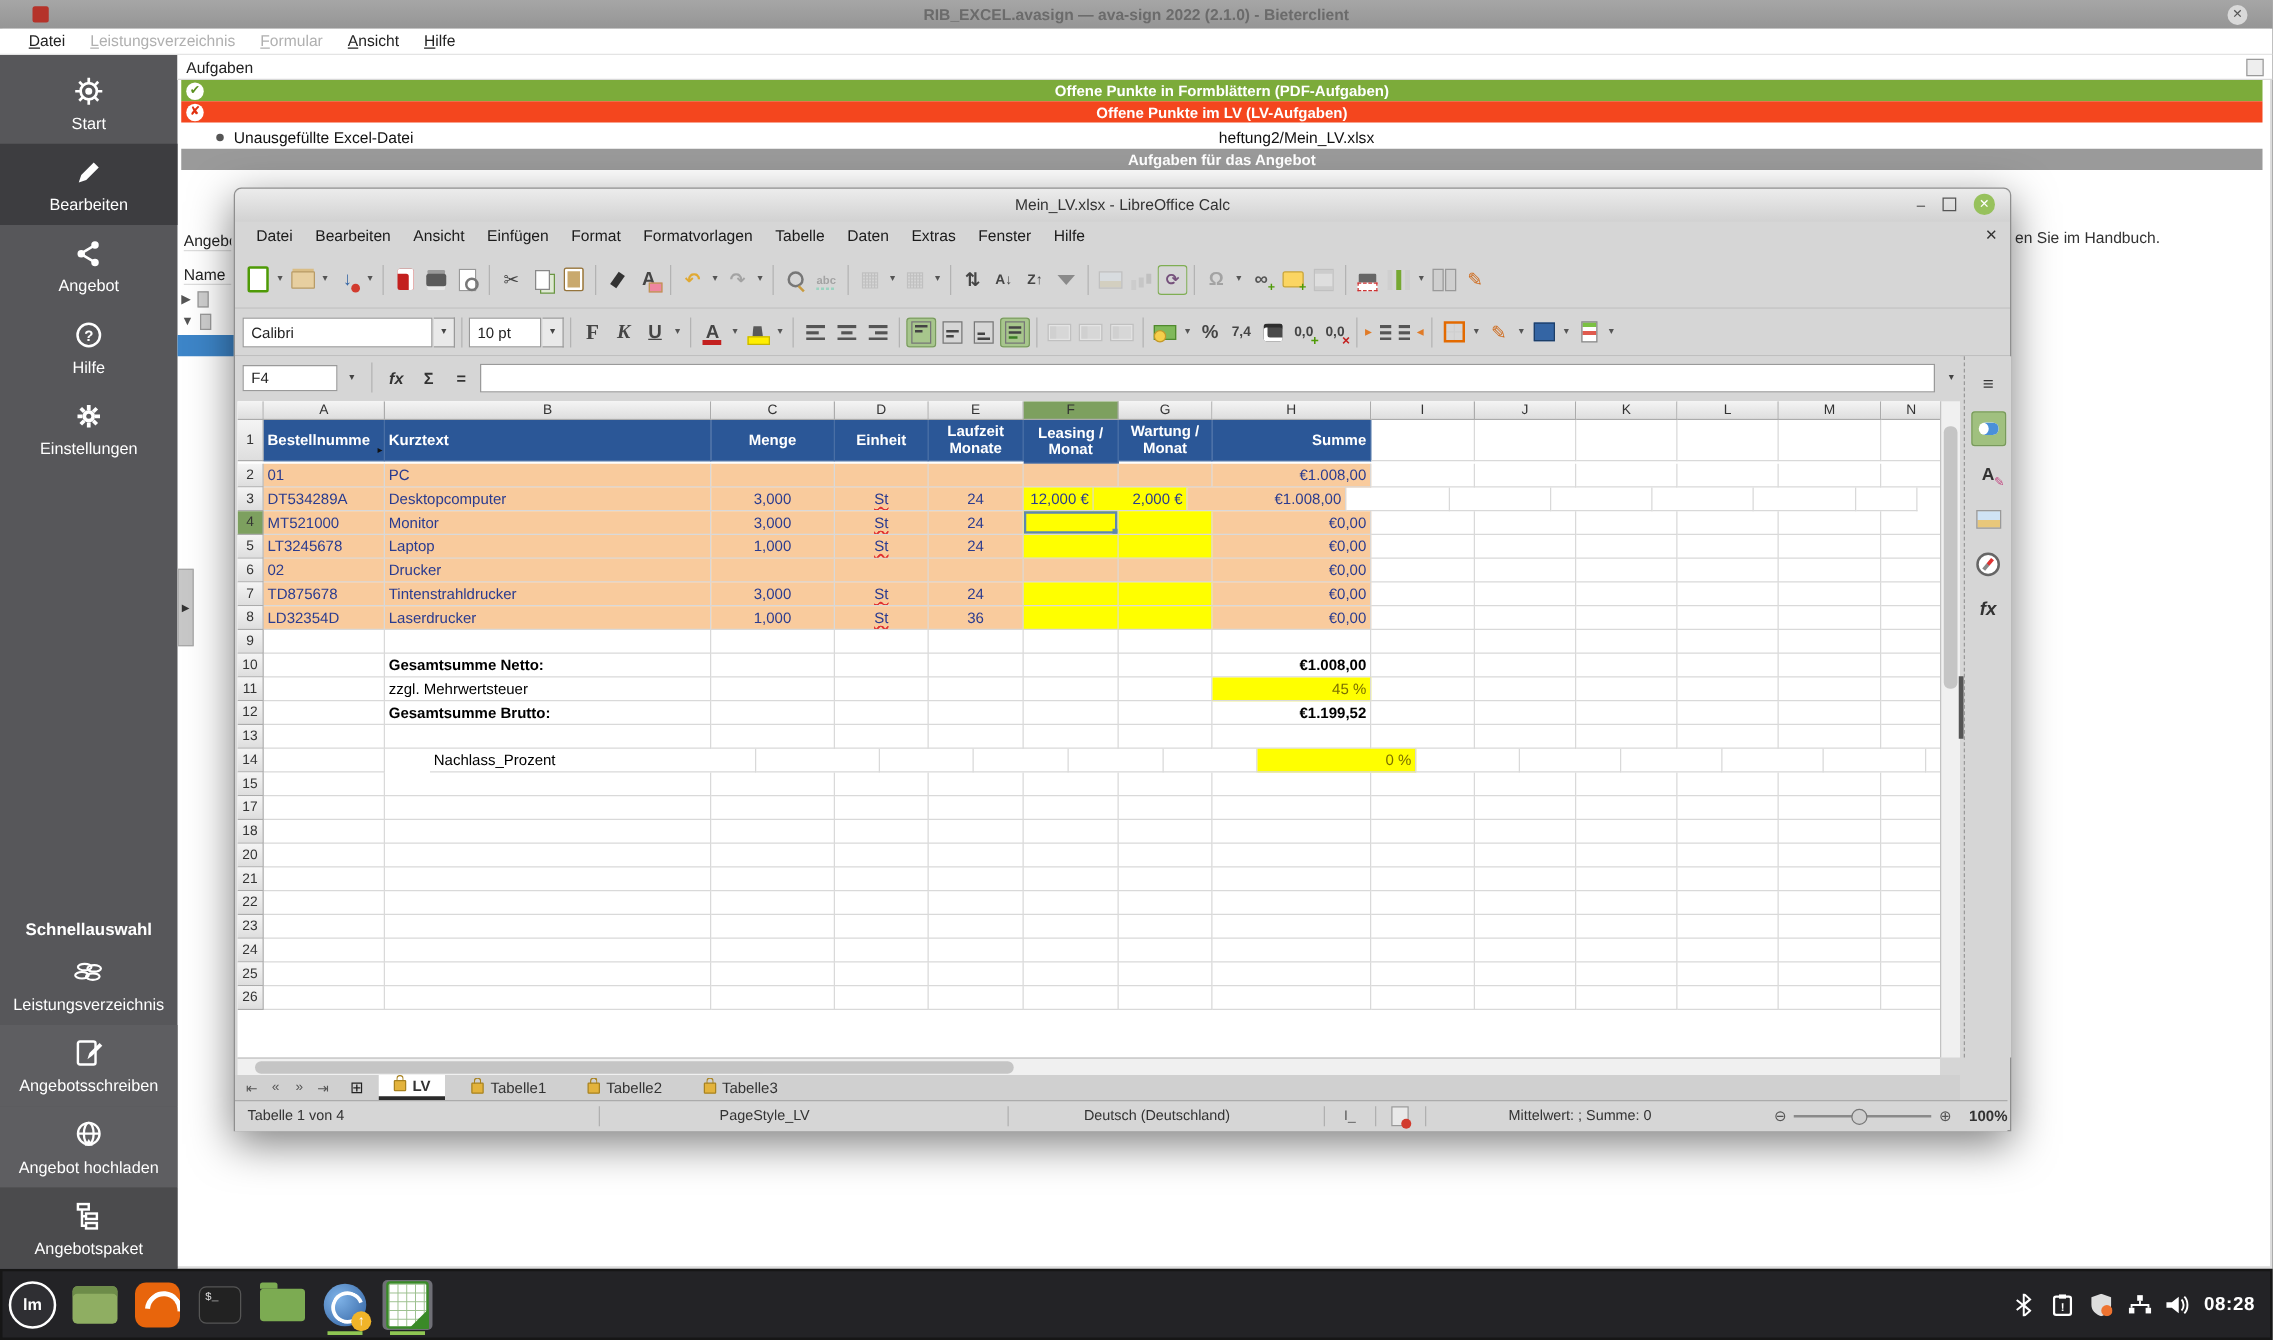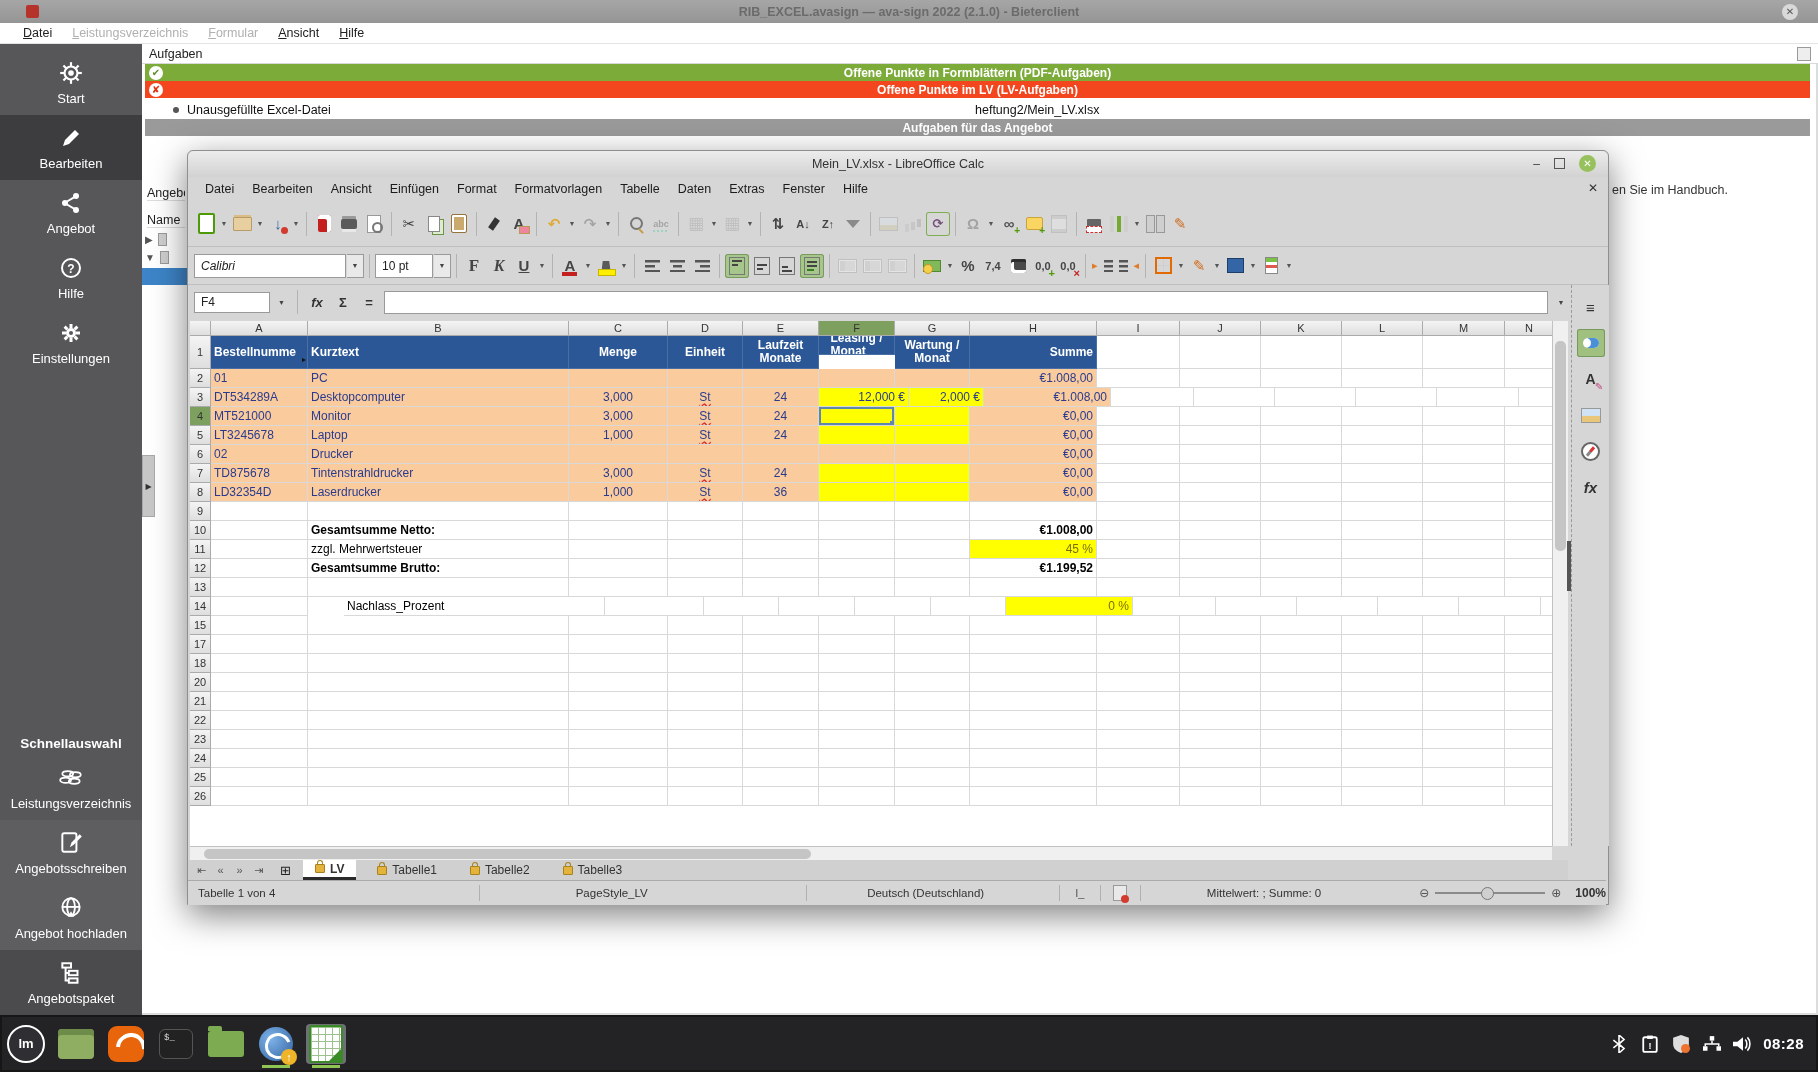--- a/index.html
+++ b/index.html
@@ -509,21 +509,21 @@
       <span class="tbi k-hf dis"></span>
       <span class="sep"></span>
       <span class="tbi k-parea"></span>
       <span class="tbi k-freeze"></span>
       <span class="drop">▼</span>
       <span class="tbi k-split"></span>
       <span class="tbi c-orange">✎</span>
     </div>
   <div class="toolbar abs" id="tb-fmt">
     <div class="fbox" style="width:152px;">
-      <span style="font-style:italic;text-align:center;">Calibri</span>
+      <span style="text-align:center;">Calibri</span>
     </div>
     <div class="fbox-btn">▼</div>
     <span class="sep"></span>
     <div class="fbox" style="width:58px;">
       <span>10 pt</span>
     </div>
     <div class="fbox-btn">▼</div>
     <span class="sep"></span>
     <span id="fmt-icons" style="display:flex;align-items:center;gap:1px;">
         <span class="tbi " style="font-family: &quot;Liberation Serif&quot;, serif; font-size: 17px;">F</span>
@@ -603,21 +603,21 @@
         <div class="hcell" style="width: 49px; height: 15px;">N</div>
       </div>
       <div class="grow">
         <div class="hcell" style="width: 21px; height: 33px;">1</div>
         <div class="cell hdr1 al-l" style="width: 97px; height: 33px; text-align: left;">Bestellnumme<span class="a1mark">▸</span></div>
         <div class="cell hdr1 al-l" style="width: 261px; height: 33px; text-align: left;">Kurztext</div>
         <div class="cell hdr1 al-c" style="width: 99px; height: 33px; text-align: center;">Menge</div>
         <div class="cell hdr1 al-c" style="width: 75px; height: 33px; text-align: center;">Einheit</div>
         <div class="cell hdr1 al-c" style="width: 76px; height: 33px; text-align: center;">Laufzeit
 Monate</div>
-        <div class="cell hdr1 al-c" style="width: 76px; height: 19px; ">Leasing /
+        <div class="cell hdr1 al-c" style="width: 76px; height: 35px; text-align: center;">Leasing /
 Monat</div>
         <div class="cell hdr1 al-c" style="width: 75px; height: 33px; text-align: center;">Wartung /
 Monat</div>
         <div class="cell hdr1 al-r" style="width: 127px; height: 33px; text-align: right;">Summe</div>
         <div class="cell al-l" style="width: 83px; height: 33px;"></div>
         <div class="cell al-l" style="width: 81px; height: 33px;"></div>
         <div class="cell al-l" style="width: 81px; height: 33px;"></div>
         <div class="cell al-l" style="width: 81px; height: 33px;"></div>
         <div class="cell al-l" style="width: 82px; height: 33px;"></div>
         <div class="cell al-l" style="width: 49px; height: 33px;"></div>
@@ -639,21 +639,21 @@
         <div class="cell al-l" style="width: 82px; height: 19px;"></div>
         <div class="cell al-l" style="width: 49px; height: 19px;"></div>
       </div>
       <div class="grow">
         <div class="hcell" style="width: 21px; height: 19px;">3</div>
         <div class="cell al-l lv navy" style="width: 97px; height: 19px;"><span class="">DT534289A</span></div>
         <div class="cell al-l lv navy" style="width: 261px; height: 19px;"><span class="">Desktopcomputer</span></div>
         <div class="cell al-c lv navy" style="width: 99px; height: 19px;"><span class="">3,000</span></div>
         <div class="cell al-c lv navy sq" style="width: 75px; height: 19px;"><span class="sq">St</span></div>
         <div class="cell al-c lv navy" style="width: 76px; height: 19px;"><span class="">24</span></div>
-        <div class="cell al-r lv navy yel" style="width: 90px; height: 19px;"><span class="">12,000 €</span></div>
+        <div class="cell al-r lv navy yel" style="width: 56px; height: 19px;"><span class="">12,000 €</span></div>
         <div class="cell al-r lv navy yel" style="width: 75px; height: 19px;"><span class="">2,000 €</span></div>
         <div class="cell al-r lv navy" style="width: 127px; height: 19px;"><span class="">€1.008,00</span></div>
         <div class="cell al-l" style="width: 83px; height: 19px;"></div>
         <div class="cell al-l" style="width: 81px; height: 19px;"></div>
         <div class="cell al-l" style="width: 81px; height: 19px;"></div>
         <div class="cell al-l" style="width: 81px; height: 19px;"></div>
         <div class="cell al-l" style="width: 82px; height: 19px;"></div>
         <div class="cell al-l" style="width: 49px; height: 19px;"></div>
       </div>
       <div class="grow">

